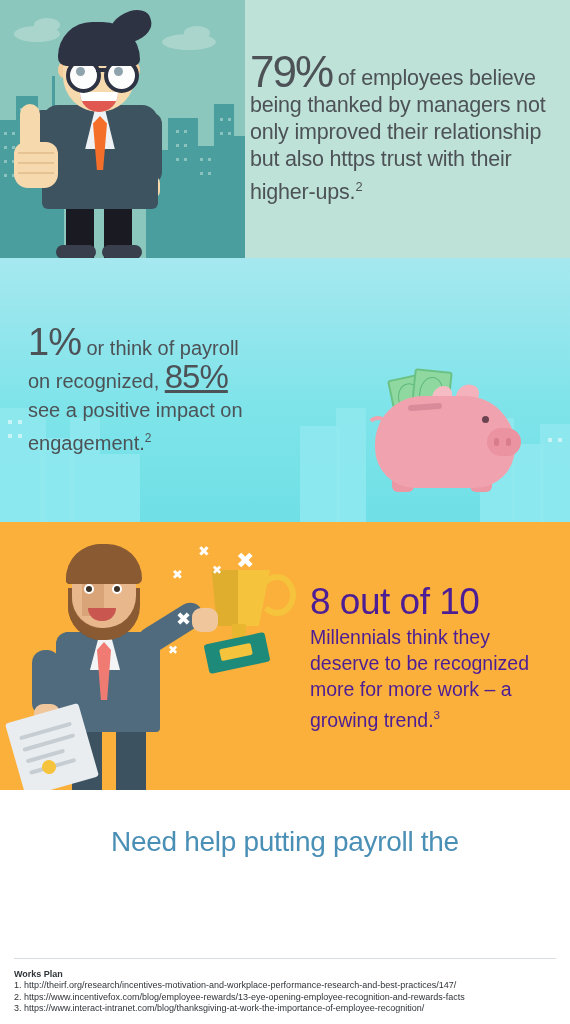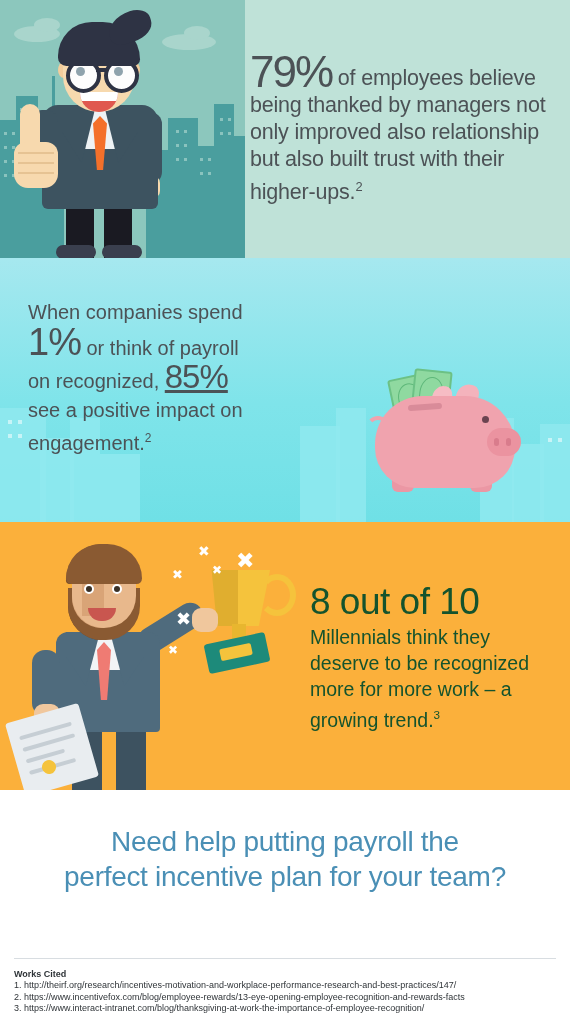--- a/index.html
+++ b/index.html
@@ -67,21 +67,21 @@
   .pig-legA{position:absolute;left:392px;top:214px;width:22px;height:20px;background:#eb97a4;border-radius:0 0 6px 6px;}
   .pig-legB{position:absolute;left:470px;top:214px;width:22px;height:20px;background:#eb97a4;border-radius:0 0 6px 6px;}
   .pig-tail{position:absolute;left:366px;top:158px;width:16px;height:16px;border:4px solid #f0a3ae;border-radius:50%;border-left-color:transparent;border-bottom-color:transparent;}
 
   .bill{position:absolute;background:#8fd9a0;border:2px solid #6cc185;border-radius:3px;}
   .bill .ov{position:absolute;inset:5px;border:1.5px solid #5fb87a;border-radius:50%/40%;}
   .bill .ds{position:absolute;left:50%;top:50%;transform:translate(-50%,-50%);color:#3f9c5e;font-size:11px;font-weight:bold;}
 
   
   #panel3{height:268px;background:#fbb03b;}
-  .p3txt{left:310px;top:58px;width:250px;color:#14532d;font-size:19.5px;line-height:26px;}
+  .p3txt{left:310px;top:58px;width:250px;color:#4c1d95;font-size:19.5px;line-height:26px;}
   .big8{font-size:37px;line-height:44px;letter-spacing:-.5px;display:block;}
   .m2-head{position:absolute;left:72px;top:32px;width:64px;height:74px;background:#e8b88c;border-radius:30px 30px 32px 32px;}
   .m2-headL{position:absolute;left:72px;top:32px;width:32px;height:74px;background:#d9a477;border-radius:30px 0 0 30px;}
   .m2-hair{position:absolute;left:66px;top:22px;width:76px;height:40px;background:#8a5a32;border-radius:38px 38px 6px 6px;}
   .m2-hairL{position:absolute;left:66px;top:22px;width:38px;height:40px;background:#6f4726;border-radius:38px 0 0 4px;}
   .m2-beard{position:absolute;left:68px;top:66px;width:72px;height:52px;background:#8a5a32;border-radius:0 0 34px 34px;}
   .m2-beardL{position:absolute;left:68px;top:66px;width:36px;height:52px;background:#6f4726;border-radius:0 0 0 34px;}
   .m2-faceL{position:absolute;left:82px;top:58px;width:22px;height:36px;background:#d9a477;}
   .m2-eye{position:absolute;top:62px;width:10px;height:10px;background:#fff;border-radius:50%;}
   .m2-pup{position:absolute;top:64px;width:6px;height:6px;background:#3a3026;border-radius:50%;}
@@ -197,21 +197,21 @@
         <div class="m1-glass" style="left:66px;"></div>
         <div class="m1-glass" style="left:104px;"></div>
         <div class="m1-pupil" style="left:76px;"></div>
         <div class="m1-pupil" style="left:114px;"></div>
         <div class="m1-bridge"></div>
         <div class="m1-hair"></div>
         <div class="m1-hair2"></div>
       </div>
     </div>
     <div class="txt p1txt">
-      <span class="big50">79%</span><span> of employees believe being thanked by managers not only improved also relationship but also built trust with their higher-ups.</span><sup>2</sup>
+      <span class="big50">79%</span><span> of employees believe being thanked by managers not only improved their relationship but also https trust with their higher-ups.</span><sup>2</sup>
     </div>
   </section>
 
   <section class="panel" id="panel2">
     <div class="art">
       <div class="p2-bld" style="left:0;top:150px;width:46px;height:114px;"></div>
       <div class="p2-bld" style="left:40px;top:180px;width:34px;height:84px;"></div>
       <div class="p2-bld" style="left:70px;top:160px;width:30px;height:104px;"></div>
       <div class="p2-bld" style="left:100px;top:196px;width:40px;height:68px;"></div>
       <div class="p2-bld" style="left:300px;top:168px;width:40px;height:96px;"></div>
@@ -244,21 +244,21 @@
         <div class="pig-ear"></div>
       <div class="pig"></div>
       <div class="pig-slot"></div>
       <div class="pig-snout"></div>
       <div class="pig-nos" style="left:494px;"></div>
       <div class="pig-nos" style="left:506px;"></div>
       <div class="pig-eye"></div>
 
     </div>
     <div class="txt p2txt">
-      <span>When companies spend</span><br>
+      <br>
       <span class="big1">1%</span><span> or think of payroll</span><br>
       <span>on recognized, </span><span class="big85">85%</span><br>
       <span>see a positive impact on engagement.</span><sup>2</sup>
     </div>
   </section>
 
   <section class="panel" id="panel3">
     <div class="art">
       <div class="m2-legL"></div>
         <div class="m2-legR"></div>
@@ -306,25 +306,24 @@
         <div class="m2-hair"></div>
     </div>
     <div class="txt p3txt">
       <span class="big8">8 out of 10</span><span>Millennials think they deserve to be recognized more for more work – a growing trend.</span><sup>3</sup>
     </div>
   </section>
 
   <section id="cta">
     <h2 class="cta-head">
       <span>Need help putting payroll the</span><br>
-      <span>perfect incentive plan for your team?</span>
     </h2>
   </section>
 
   <section id="cites">
     <div class="rule"></div>
-    <p class="wc">Works Cited</p>
+    <p class="wc">Works Plan</p>
     <p class="cite">1. http://theirf.org/research/incentives-motivation-and-workplace-performance-research-and-best-practices/147/</p>
     <p class="cite">2. https://www.incentivefox.com/blog/employee-rewards/13-eye-opening-employee-recognition-and-rewards-facts</p>
     <p class="cite">3. https://www.interact-intranet.com/blog/thanksgiving-at-work-the-importance-of-employee-recognition/</p>
   </section>
 
 </div>
 
 </body></html>

